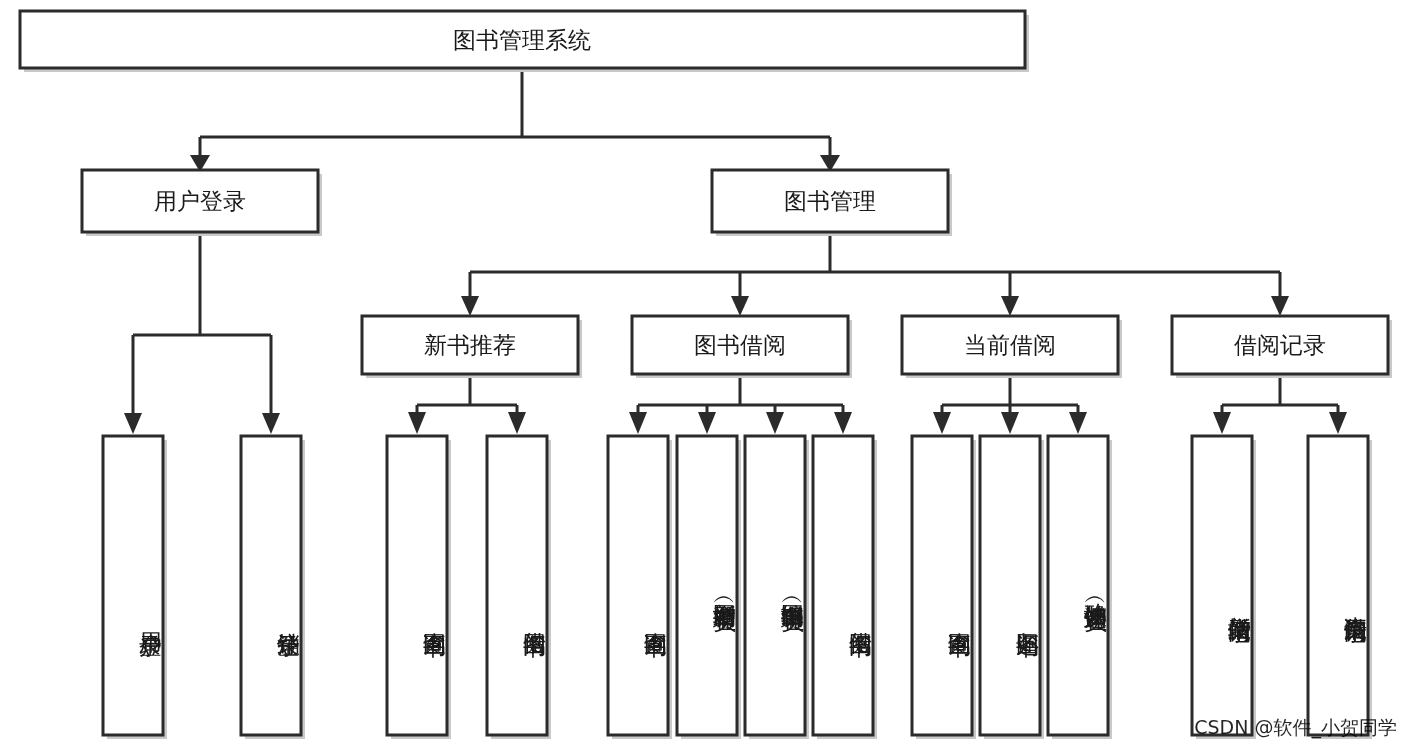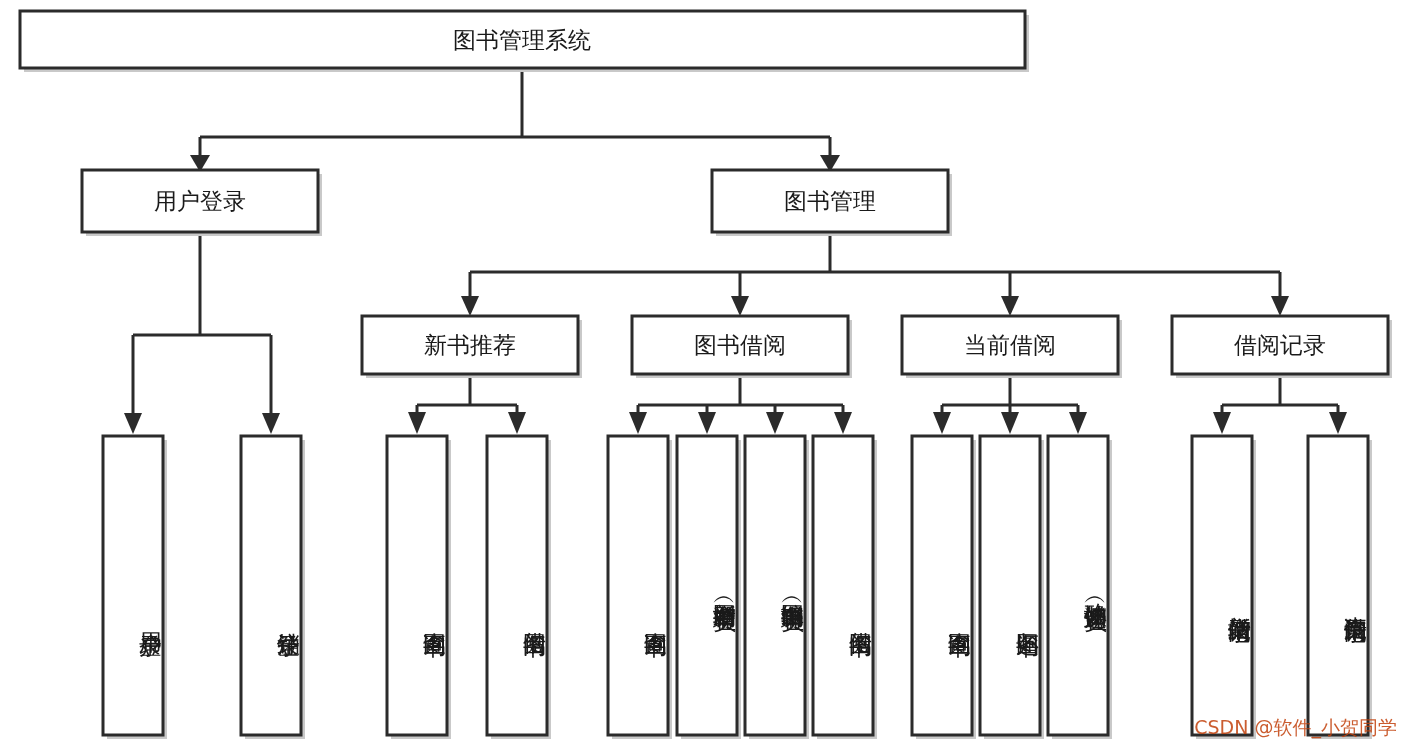--- a/index.html
+++ b/index.html
@@ -67,21 +67,21 @@
     box-sizing: border-box;
     white-space: nowrap;
     pointer-events: none;
   }
   .watermark {
     position: absolute;
     right: 8px;
     bottom: 6px;
     font-family: "DejaVu Sans", "Liberation Sans", sans-serif;
     font-size: 19px;
-    color: #c2410c;
+    color: #000000;
     opacity: 0.85;
     white-space: nowrap;
   }
 </style>
 </head>
 <body>
 
 <div id="diagram-root">
 
   <svg class="diagram" viewBox="0 0 1405 747">

